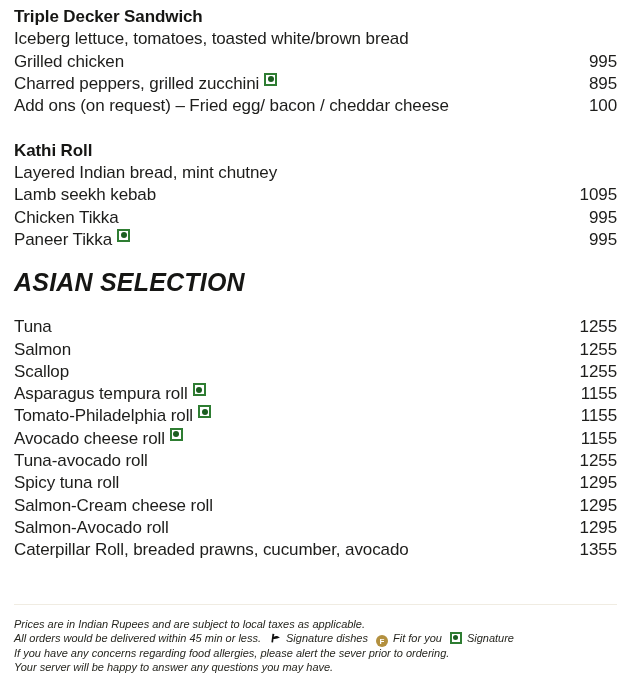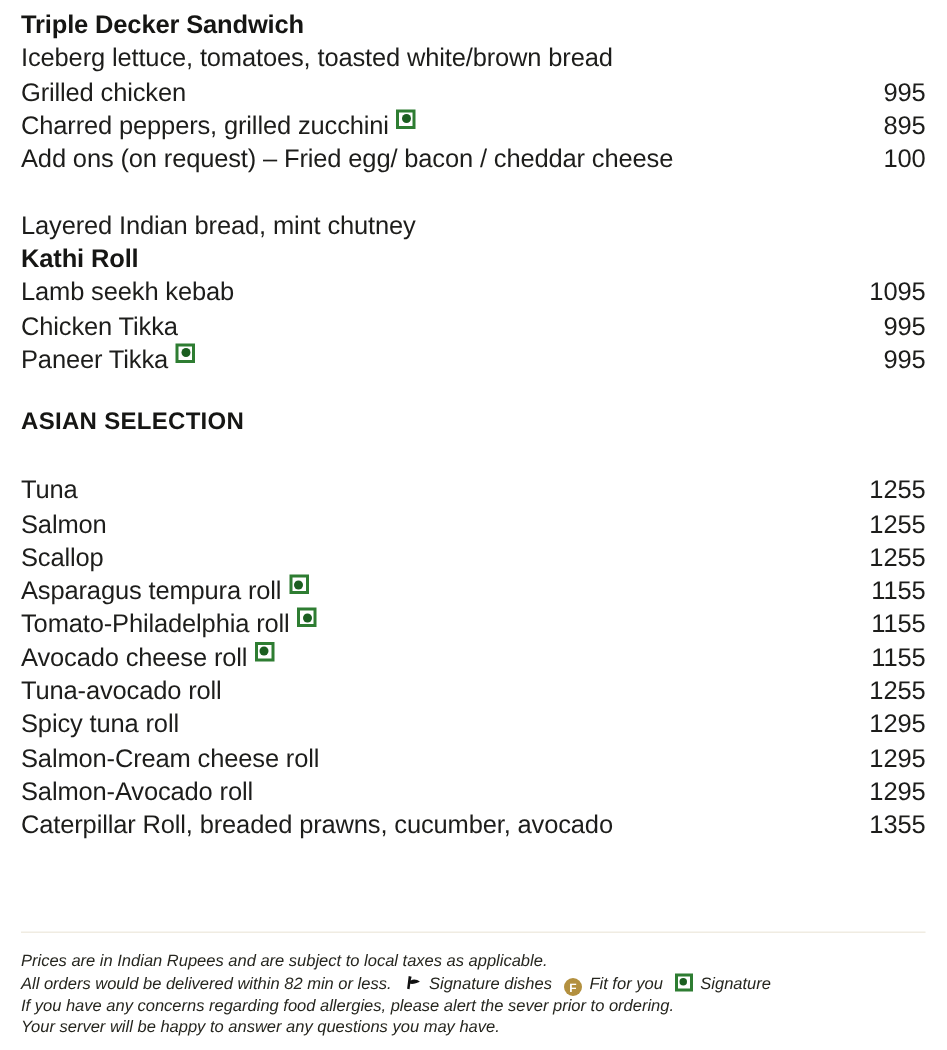--- a/index.html
+++ b/index.html
@@ -34,22 +34,23 @@
     font-weight: bold;
     font-size: 17px;
     line-height: 22.3px;
     margin: 0;
     color: #161614;
   }
   section.sub { margin-top: 0; }
   section.sub + section.sub { margin-top: 22.3px; }
   section.category { margin-top: 17px; }
   section.category .section-title {
-    font-size: 16px;
+    font-size: 25px;
     line-height: 28px;
+    font-style: italic;
     letter-spacing: 0.2px;
   }
   section.category .desc { margin-top: 22px; }
   section.category .items { margin-top: 20px; }
   .veg-icon {
     width: 13px; height: 13px;
     box-sizing: border-box;
     border: 2px solid #2e7d32;
     background: #ffffff;
     display: inline-block;
@@ -61,21 +62,21 @@
     content: "";
     position: absolute;
     left: 1.5px; top: 1.5px; right: 1.5px; bottom: 1.5px;
     background: #1b5e20;
     border-radius: 50%;
   }
   footer {
     position: absolute;
     left: 14px;
     right: 14px;
-    top: 621px;
+    top: 604px;
     border-top: 1px solid #f0ece2;
     padding-top: 13px;
     font-style: italic;
     font-size: 11px;
     line-height: 13.6px;
     color: #26261f;
   }
   .f-line { white-space: nowrap; }
   .legend-group { display: inline; }
   .legend-item { display: inline; margin-left: 8px; }
@@ -129,24 +130,24 @@
           </div>
           <div class="row item">
             <span class="nm">
               <span class="nm-text">Add ons (on request) – Fried egg/ bacon / cheddar cheese</span>
             </span>
             <span class="pr">100</span>
           </div>
         </div>
       </section>
       <section class="sub">
-        <div class="row desc">Layered Indian bread, mint chutney</div>
         <div class="row">
           <h2 class="section-title">Kathi Roll</h2>
         </div>
+        <div class="row desc">Layered Indian bread, mint chutney</div>
         <div class="items">
           <div class="row item">
             <span class="nm">
               <span class="nm-text">Lamb seekh kebab</span>
             </span>
             <span class="pr">1095</span>
           </div>
           <div class="row item">
             <span class="nm">
               <span class="nm-text">Chicken Tikka</span>
@@ -237,19 +238,19 @@
             <span class="pr">1355</span>
           </div>
         </div>
       </section>
     </div>
 </main>
 
 <footer>
   <div class="f-line">Prices are in Indian Rupees and are subject to local taxes as applicable.</div>
   <div class="f-line">
-    <span>All orders would be delivered within 82 min or less.</span><span id="legend-root" class="legend-group"><span class="legend-item"><span class="sig-icon"><svg width="12" height="12" viewBox="0 0 16 16">
+    <span>All orders would be delivered within 45 min or less.</span><span id="legend-root" class="legend-group"><span class="legend-item"><span class="sig-icon"><svg width="12" height="12" viewBox="0 0 16 16">
               <path fill="#111111" d="M3.2 13.5 L4.6 2.2 L7.2 2.8 L6.4 6.2 C9.2 4.6 12.2 5.4 14.6 7.4 C11.8 8.4 8.8 9.8 6.0 9.2 L5.4 13.9 Z"></path>
             </svg></span><span class="legend-label">Signature dishes</span></span><span class="legend-item"><span class="fit-icon">F</span><span class="legend-label">Fit for you</span></span><span class="legend-item"><span class="veg-icon small"></span><span class="legend-label">Signature</span></span></span>
   </div>
   <div class="f-line">If you have any concerns regarding food allergies, please alert the sever prior to ordering.</div>
   <div class="f-line">Your server will be happy to answer any questions you may have.</div>
 </footer>
 
 </body></html>

